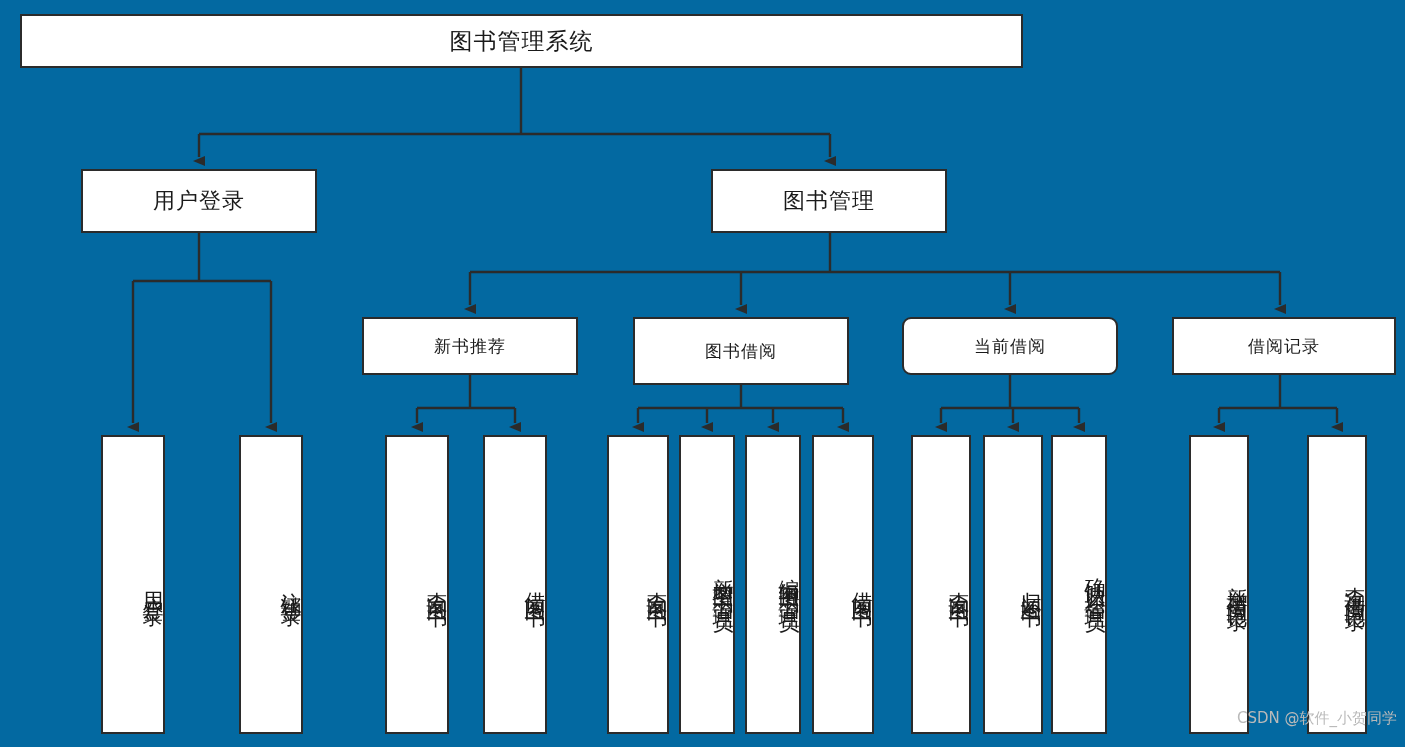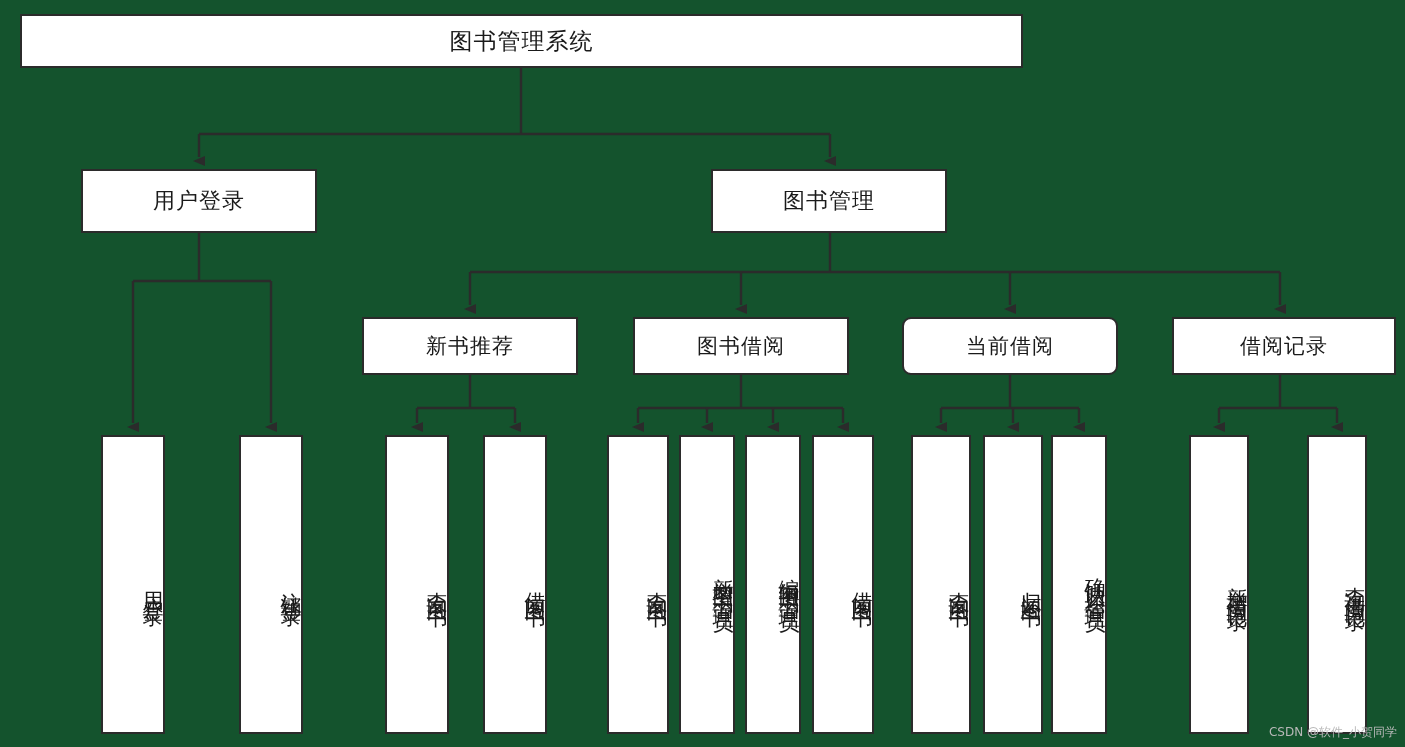--- a/index.html
+++ b/index.html
@@ -7,21 +7,21 @@
     padding: 0;
     background: #ffffff;
   }
   body {
     font-family: "DejaVu Sans", "Liberation Sans", sans-serif;
   }
   #canvas {
     position: relative;
     width: 1405px;
     height: 747px;
-    background: #14532d;
+    background: #0369a1;
     overflow: hidden;
   }
   .node {
     position: absolute;
     box-sizing: border-box;
     border: 2px solid #2b2b2b;
     background: #ffffff;
     display: flex;
     align-items: center;
     justify-content: center;
@@ -29,21 +29,21 @@
   }
   .node-l0 {
     font-size: 23px;
     letter-spacing: 1px;
   }
   .node-l1 {
     font-size: 22px;
     letter-spacing: 1px;
   }
   .node-l2 {
-    font-size: 21px;
+    font-size: 17px;
     letter-spacing: 1px;
   }
   .node-leaf {
     font-size: 21px;
     writing-mode: vertical-rl;
     text-orientation: upright;
     letter-spacing: 5px;
     line-height: 1;
     padding-top: 6px;
     padding-bottom: 6px;
@@ -62,22 +62,22 @@
     position: absolute;
     left: 0;
     top: 0;
     width: 1405px;
     height: 747px;
     pointer-events: none;
   }
   .watermark {
     position: absolute;
     right: 8px;
-    bottom: 6px;
-    font-size: 12px;
+    bottom: 19px;
+    font-size: 15px;
     color: #b9b9b9;
     white-space: nowrap;
   }
 </style>
 </head>
 <body>
 
 <div id="canvas">
 
   <svg class="links" viewBox="0 0 1405 747">
@@ -137,21 +137,21 @@
   <div class="node node-l1" style="left:81px; top:169px; width:236px; height:64px;">
     <span>用户登录</span>
   </div>
   <div class="node node-l1" style="left:711px; top:169px; width:236px; height:64px;">
     <span>图书管理</span>
   </div>
 
   <div class="node node-l2" style="left:362px; top:317px; width:216px; height:58px;">
     <span>新书推荐</span>
   </div>
-  <div class="node node-l2" style="left:633px; top:317px; width:216px; height:58px;">
+  <div class="node node-l2" style="left:633px; top:317px; width:216px; height:68px;">
     <span>图书借阅</span>
   </div>
   <div class="node node-l2" style="left:902px; top:317px; width:216px; height:58px;border-radius:9px;">
     <span>当前借阅</span>
   </div>
   <div class="node node-l2" style="left:1172px; top:317px; width:224px; height:58px;">
     <span>借阅记录</span>
   </div>
 
   <div class="node node-leaf" style="left:101px; top:435px; width:64px; height:299px;">

